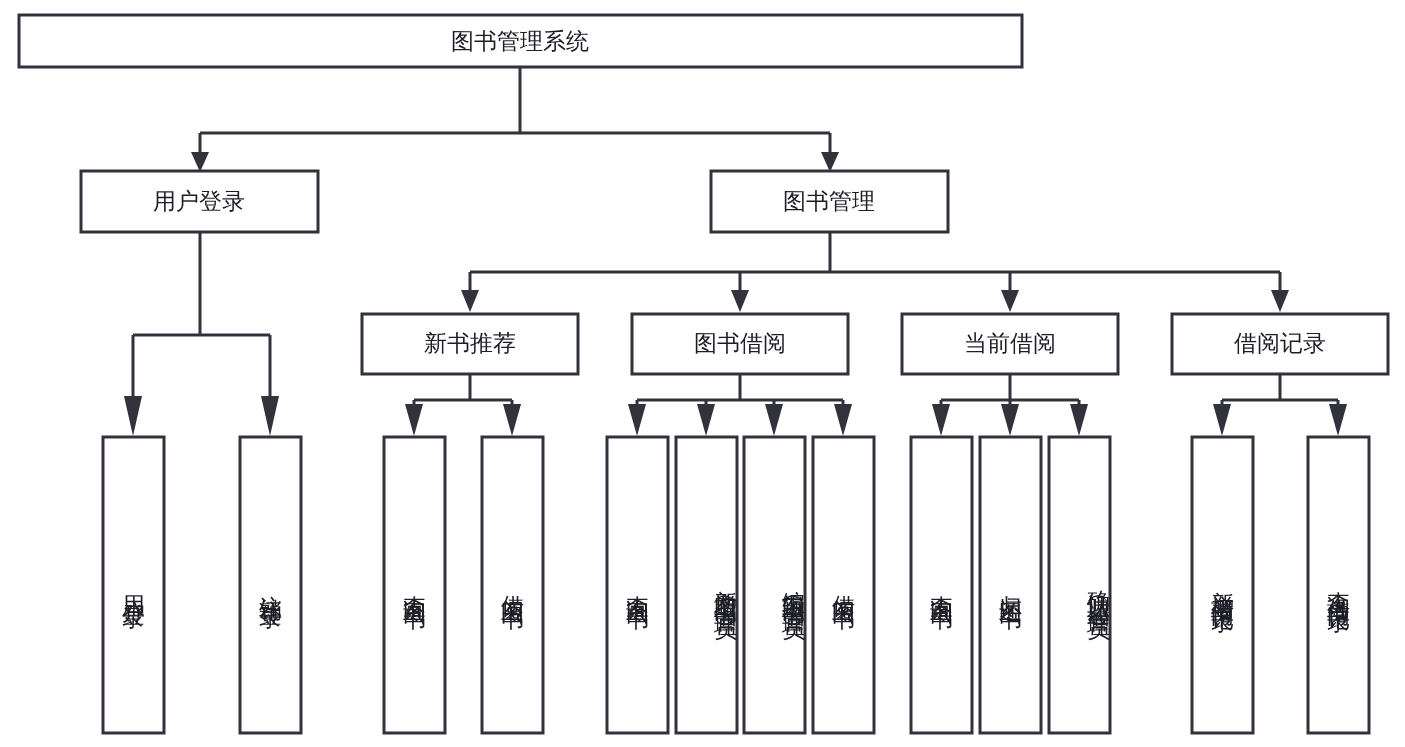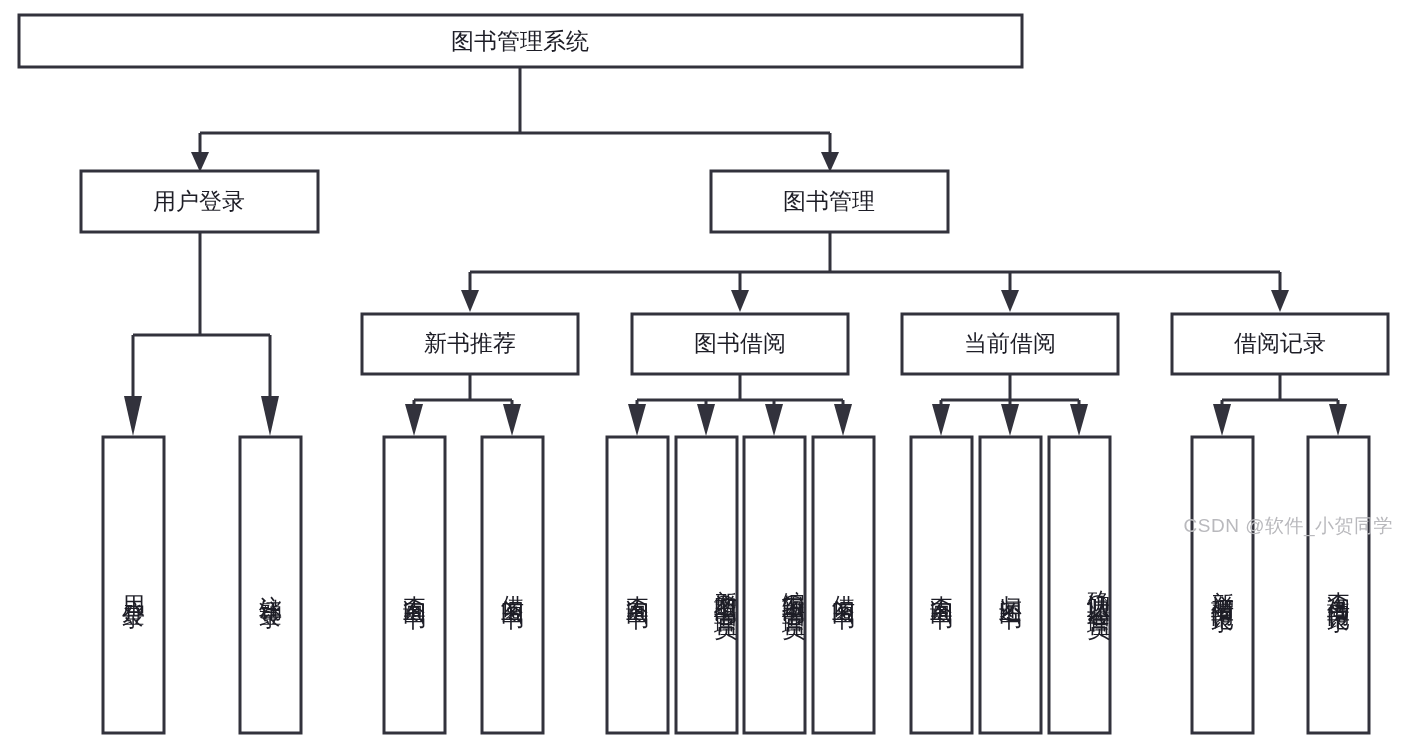--- a/index.html
+++ b/index.html
@@ -183,15 +183,14 @@
   <div class="leaf-label-wrap" style="left:744px; top:437px; width:61px; height:296px; align-items:flex-start; padding-top:10px; box-sizing:border-box;">编辑图书（管理员）</div>
   <div class="leaf-label-wrap" style="left:813px; top:437px; width:61px; height:296px;">借阅图书</div>
 
   <div class="leaf-label-wrap" style="left:911px; top:437px; width:61px; height:296px;">查询图书</div>
   <div class="leaf-label-wrap" style="left:980px; top:437px; width:61px; height:296px;">归还图书</div>
   <div class="leaf-label-wrap" style="left:1049px; top:437px; width:61px; height:296px; align-items:flex-start; padding-top:10px; box-sizing:border-box;">确认归还（管理员）</div>
 
   <div class="leaf-label-wrap" style="left:1192px; top:437px; width:61px; height:296px;">新增借阅记录</div>
   <div class="leaf-label-wrap" style="left:1308px; top:437px; width:61px; height:296px;">查询借阅记录</div>
 
-  <div id="watermark">CSDN @软件_小贺同学</div>
 
 </div>
 
 </body></html>

